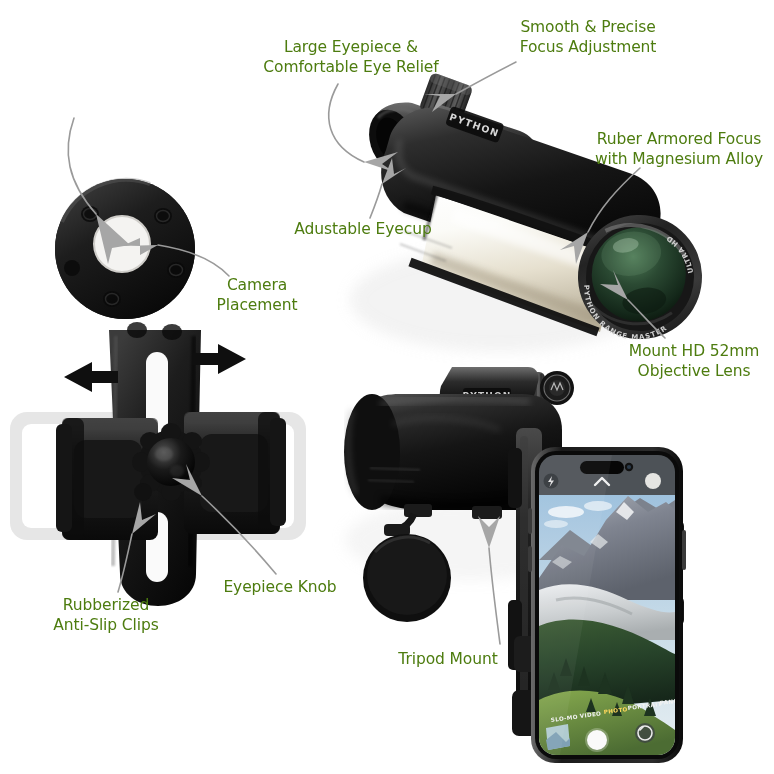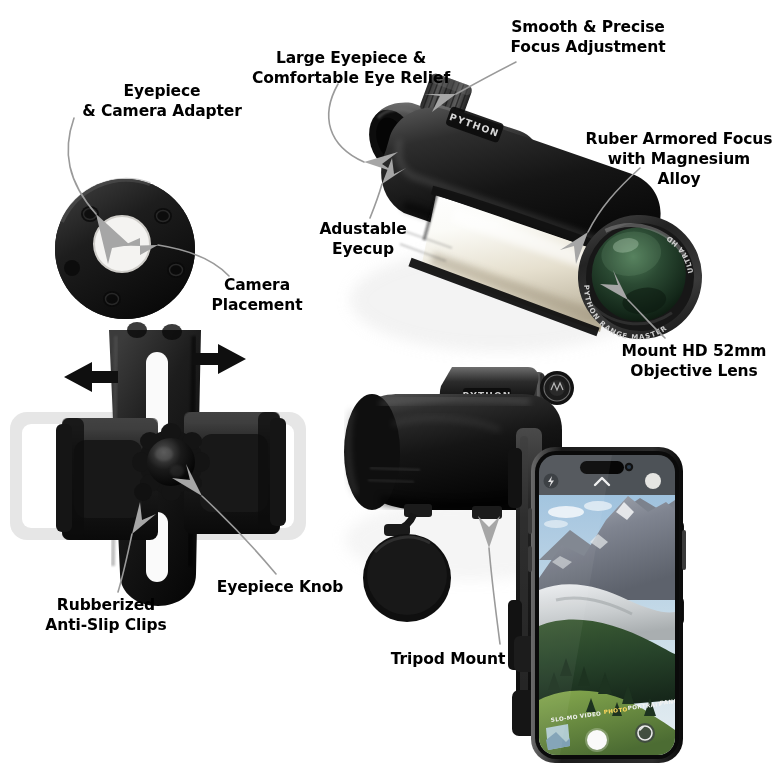--- a/index.html
+++ b/index.html
@@ -10,22 +10,22 @@
   #infographic {
     position: relative;
     width: 774px;
     height: 774px;
     background: #ffffff;
     overflow: hidden;
     font-family: "DejaVu Sans", "Liberation Sans", sans-serif;
   }
   .callout {
     position: absolute;
-    color: #000000;
-    font-weight: bold;
+    color: #4d7c0f;
+    font-weight: normal;
     font-size: 15.5px;
     line-height: 1.28;
     letter-spacing: -0.1px;
     white-space: pre-line;
     user-select: none;
   }
   .ct-center { text-align: center; }
 
   svg.layer {
     position: absolute;
@@ -535,24 +535,22 @@
       <path d="M628 300 L 600 284 L 618 285 L 613 270 Z"></path>
 
       <path d="M202 496 L 172 478 L 190 480 L 186 464 Z"></path>
 
       <path d="M132 534 L 140 502 L 142 520 L 156 514 Z"></path>
 
       <path d="M489 548 L 478 516 L 489 527 L 500 516 Z"></path>
     </g>
   </svg>
 
-  <div class="callout ct-center" style="left:62px;  top:82px;  width:200px;">Eyepiece
-&amp; Camera Adapter</div>
-
-  <div class="callout ct-center" style="left:242px; top:49px;  width:218px;text-align:center;">Large Eyepiece &amp;
+
+  <div class="callout ct-center" style="left:242px; top:38px;  width:218px;text-align:center;">Large Eyepiece &amp;
 Comfortable Eye Relief</div>
 
   <div class="callout ct-center" style="left:495px; top:18px;  width:186px;">Smooth &amp; Precise
 Focus Adjustment</div>
 
   <div class="callout ct-center" style="left:584px; top:130px; width:190px;">Ruber Armored Focus
 with Magnesium Alloy</div>
 
   <div class="callout ct-center" style="left:288px; top:220px; width:150px;">Adustable Eyecup</div>
 

